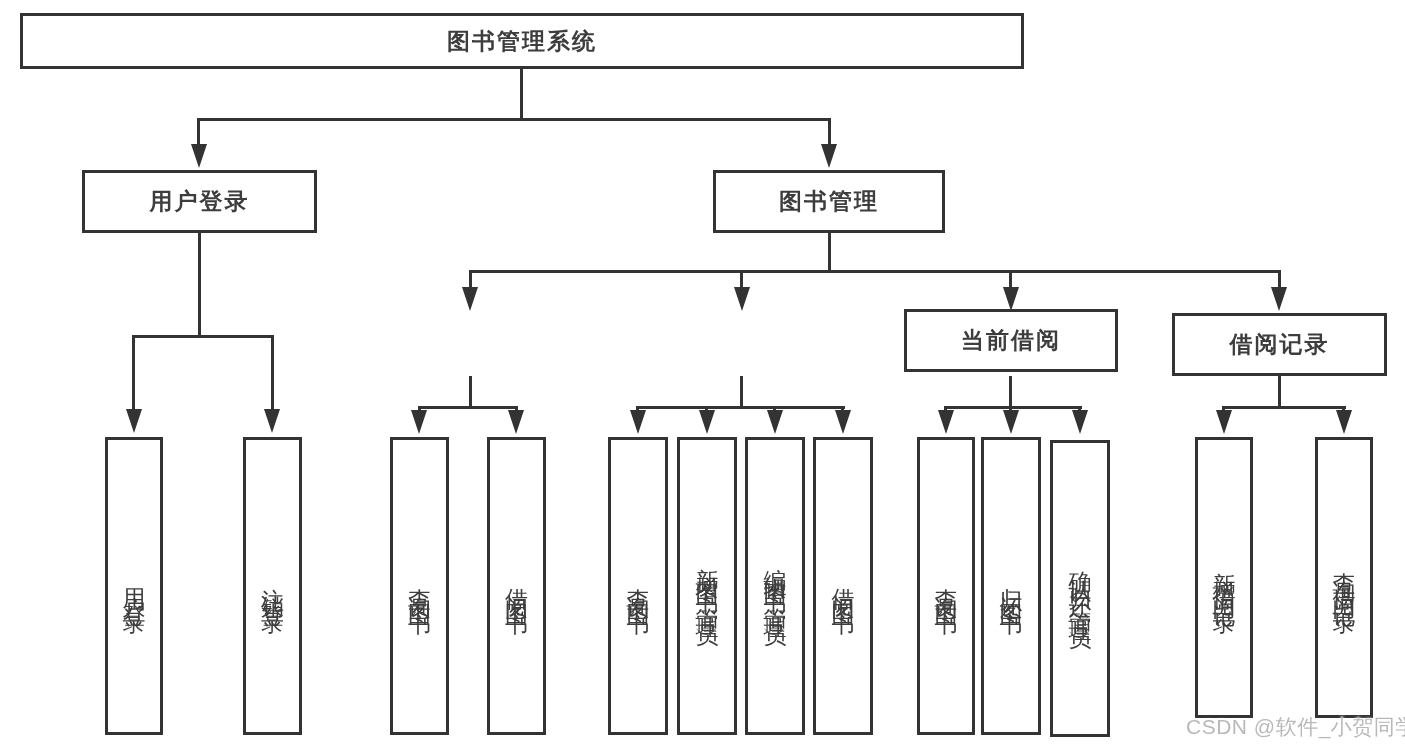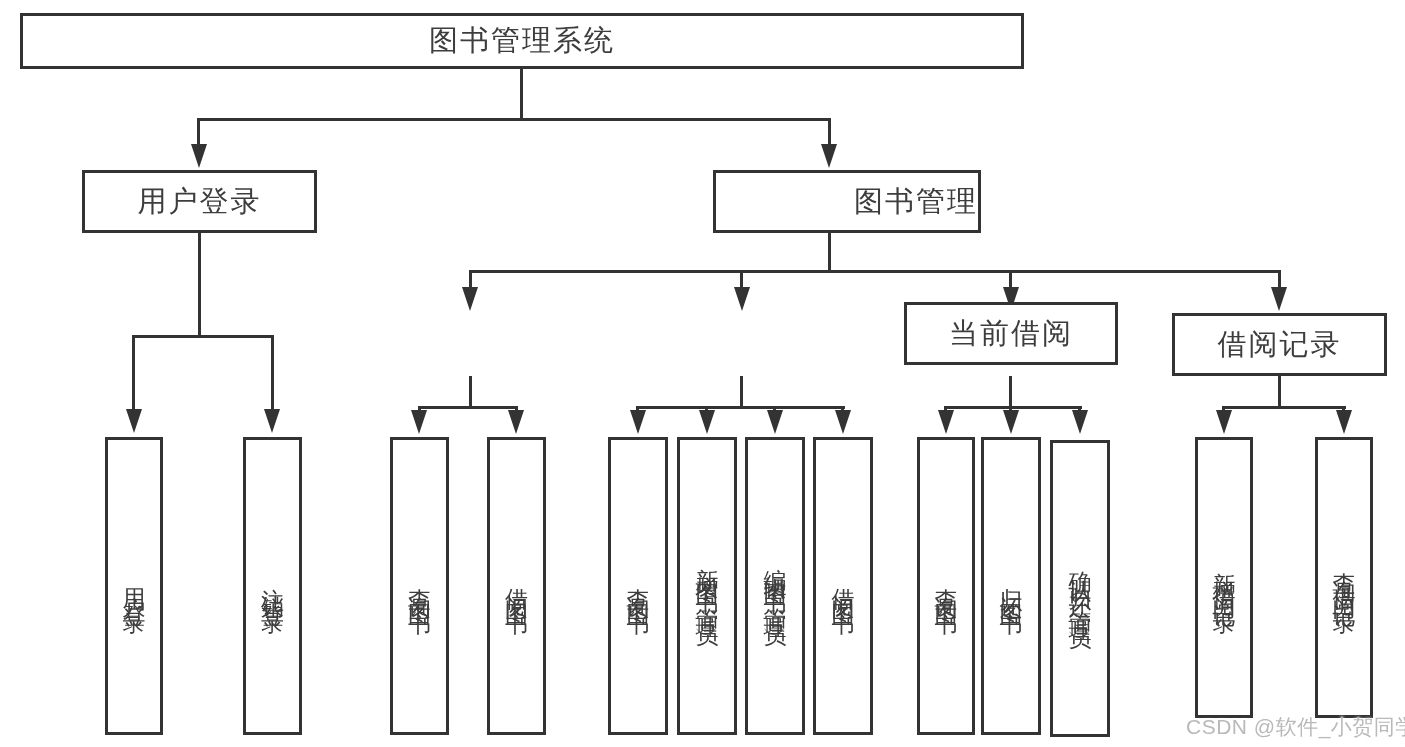--- a/index.html
+++ b/index.html
@@ -6,22 +6,22 @@
   html,body { background:#fff; }
   body { font-family:"Liberation Sans","DejaVu Sans",sans-serif; }
   .canvas{
     position:relative; width:1405px; height:747px;
     background:var(--background,#fff); overflow:hidden;
   }
   .hnode{
     position:absolute; background:#fff;
     border:3px solid var(--line,#333);
     display:flex; align-items:center; justify-content:center;
-    color:var(--text,#3d3d3d); font-size:29px; letter-spacing:2px;
-    font-weight:400; z-index:2;
+    color:var(--text,#3d3d3d); font-size:23px; letter-spacing:2px;
+    font-weight:700; z-index:2;
   }
   .vnode{
     position:absolute; background:#fff;
     border:3px solid var(--line,#333);
     display:flex; align-items:center; justify-content:center;
     color:var(--text,#3d3d3d); font-size:23px; z-index:2;
   }
   .vnode .vtext{
     writing-mode:vertical-rl; letter-spacing:8px; line-height:1;
     white-space:nowrap;
@@ -44,25 +44,25 @@
 
 <div class="canvas">
 
   <div class="hnode" style="left:20px;top:13px;width:1004px;height:56px;">
     <span>图书管理系统</span>
   </div>
 
   <div class="hnode" style="left:82px;top:170px;width:235px;height:63px;">
     <span>用户登录</span>
   </div>
-  <div class="hnode" style="left:713px;top:170px;width:268px;height:63px;justify-content:flex-end;">
+  <div class="hnode" style="left:713px;top:170px;width:232px;height:63px;">
     <span>图书管理</span>
   </div>
 
-  <div class="hnode" style="left:904px;top:302px;width:214px;height:63px;">
+  <div class="hnode" style="left:904px;top:309px;width:214px;height:63px;">
     <span>当前借阅</span>
   </div>
   <div class="hnode" style="left:1172px;top:313px;width:215px;height:63px;">
     <span>借阅记录</span>
   </div>
 
   <div class="vnode" style="left:105px;top:437px;width:58px;height:298px;">
     <span class="vtext">用户登录</span>
   </div>
   <div class="vnode" style="left:243px;top:437px;width:59px;height:298px;">

